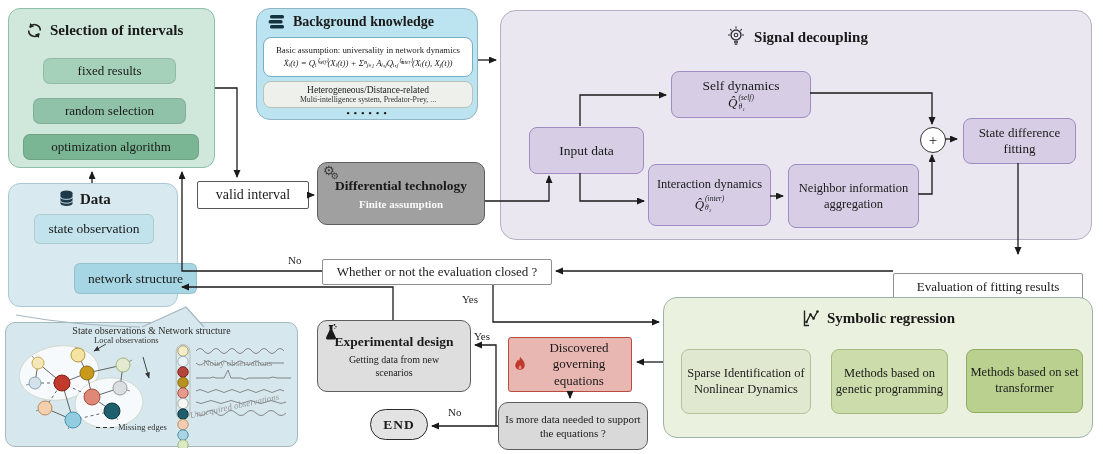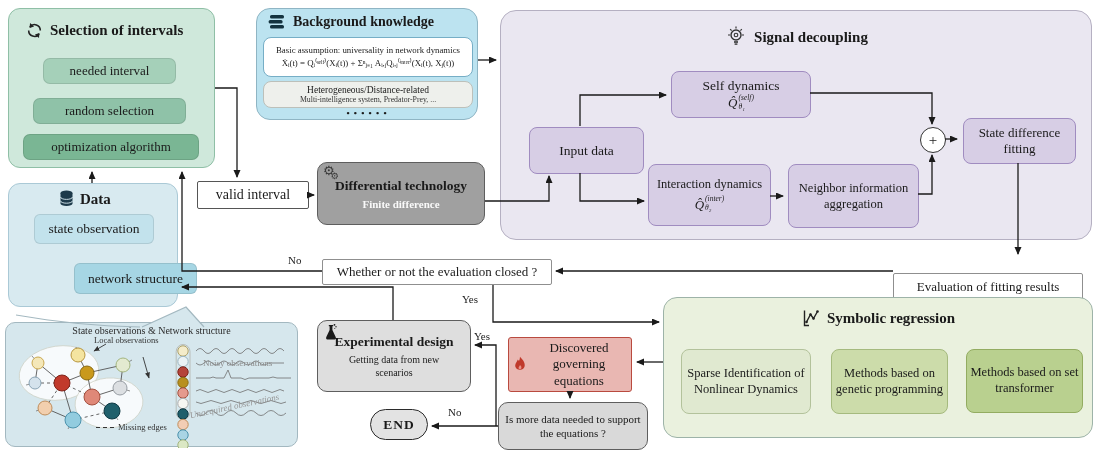--- a/index.html
+++ b/index.html
@@ -32,40 +32,40 @@
       <span>
         <svg width="19" height="19" viewBox="0 0 18 18">
           <path d="M14.5,9 A5.5,5.5 0 0 0 4.6,5.6" fill="none" stroke="#222" stroke-width="1.5"></path>
           <path d="M3.5,9 A5.5,5.5 0 0 0 13.4,12.4" fill="none" stroke="#222" stroke-width="1.5"></path>
           <path d="M4.8,2.0 L4.3,6.6 L8.6,5.3 Z" fill="#222"></path>
           <path d="M13.2,16.0 L13.7,11.4 L9.4,12.7 Z" fill="#222"></path>
         </svg>
       </span>
       <span>Selection of intervals</span>
     </div>
-    <div class="itm" style="left:34px;top:49px;width:133px;height:26px;background:#a5d0b9;">needed interval</div>
+    <div class="itm" style="left:34px;top:49px;width:133px;height:26px;background:#a5d0b9;">fixed results</div>
     <div class="itm" style="left:24px;top:89px;width:153px;height:26px;background:#8fc2a8;">random selection</div>
     <div class="itm" style="left:14px;top:125px;width:176px;height:26px;background:#7ab694;">optimization algorithm</div>
   </div>
 
   <div class="bx" style="left:256px;top:8px;width:222px;height:112px;background:#bce3f0;border:1.3px solid #8fb5c4;border-radius:14px;">
     <div class="hdrow abs" style="top:4px;left:10px;font-size:14px;">
       <span>
         <svg width="20" height="18" viewBox="0 0 20 18">
           <rect x="3" y="2" width="14" height="3.6" rx="1.6" fill="#14333f"></rect>
           <rect x="1.6" y="7" width="14" height="3.6" rx="1.6" fill="#14333f"></rect>
           <rect x="3" y="12" width="14" height="3.6" rx="1.6" fill="#14333f"></rect>
         </svg>
       </span>
       <span>Background knowledge</span>
     </div>
     <div class="abs" style="left:6px;top:28px;width:210px;height:40px;background:#ffffff;border:1px solid #76aec6;border-radius:8px;
                 display:flex;flex-direction:column;align-items:center;justify-content:center;">
       <div style="font-size:8.8px;white-space:nowrap;">Basic assumption: universality in network dynamics</div>
-      <div style="font-size:8.8px;white-space:nowrap;margin-top:2px;">Ẋᵢ(t) = Qᵢ⁽ˢᵉˡᶠ⁾(Xᵢ(t)) + Σⁿⱼ₌₁ Aᵢ,ⱼQᵢ,ⱼ⁽ⁱⁿᵗᵉʳ⁾(Xᵢ(t), Xⱼ(t))</div>
+      <div style="font-size:8.8px;font-style:italic;white-space:nowrap;margin-top:2px;">Ẋᵢ(t) = Qᵢ⁽ˢᵉˡᶠ⁾(Xᵢ(t)) + Σⁿⱼ₌₁ Aᵢ,ⱼQᵢ,ⱼ⁽ⁱⁿᵗᵉʳ⁾(Xᵢ(t), Xⱼ(t))</div>
     </div>
     <div class="abs" style="left:6px;top:72px;width:210px;height:27px;background:#eef0ec;border:1px solid #bcc0ba;border-radius:8px;
                 display:flex;flex-direction:column;align-items:center;justify-content:center;">
       <div style="font-size:9.5px;">Heterogeneous/Distance-related</div>
       <div style="font-size:7.8px;color:#333;">Multi-intelligence system, Predator-Prey, ...</div>
     </div>
     <div class="abs" style="left:0;right:0;top:99px;text-align:center;font-size:9px;font-weight:bold;letter-spacing:1px;">• • • • • •</div>
   </div>
 
   <div class="bx" style="left:500px;top:10px;width:592px;height:230px;background:#eae7f1;border:1.4px solid #b5b0c2;border-radius:16px;">
@@ -127,21 +127,21 @@
 
   <div class="bx wbox" style="left:197px;top:181px;width:112px;height:28px;border-color:#555;font-size:14px;">
     <span>valid interval</span>
   </div>
 
   <div class="bx" style="left:317px;top:162px;width:168px;height:63px;background:#a0a0a0;border:1.5px solid #5e5e5e;border-radius:10px;">
     <span class="abs" style="left:5px;top:-1px;color:#3a3a3a;font-family:'DejaVu Sans',sans-serif;line-height:1;">
       <span style="font-size:13px;">⚙</span><span style="font-size:9px;position:relative;left:-4px;top:4px;">⚙</span>
     </span>
     <span style="font-weight:bold;font-size:13.5px;">Differential technology</span>
-    <span style="font-weight:bold;font-size:11px;color:#fafafa;margin-top:4px;">Finite difference</span>
+    <span style="font-weight:bold;font-size:11px;color:#fafafa;margin-top:4px;">Finite assumption</span>
   </div>
 
   <div class="bx" style="left:8px;top:183px;width:170px;height:124px;background:#d8eaf0;border:1.3px solid #aac9d6;border-radius:12px;">
     <div class="hdrow abs" style="top:6px;left:50px;font-size:15px;">
       <span>
         <svg width="15" height="18" viewBox="0 0 15 18">
           <ellipse cx="7.5" cy="3" rx="6" ry="2.4" fill="#1d3a4a"></ellipse>
           <path d="M1.5,3 v10.5 a6,2.4 0 0 0 12,0 V3" fill="#1d3a4a"></path>
           <path d="M1.5,7 a6,2.4 0 0 0 12,0" fill="none" stroke="#d8eaf0" stroke-width="0.9"></path>
           <path d="M1.5,10.8 a6,2.4 0 0 0 12,0" fill="none" stroke="#d8eaf0" stroke-width="0.9"></path>

